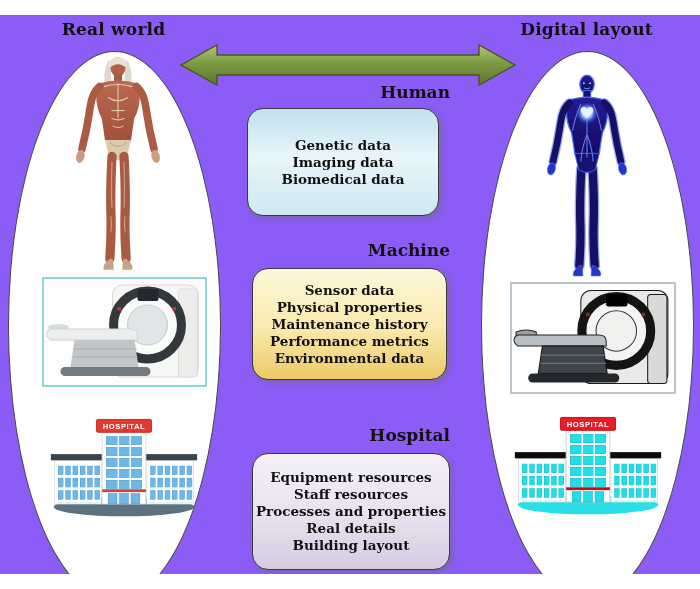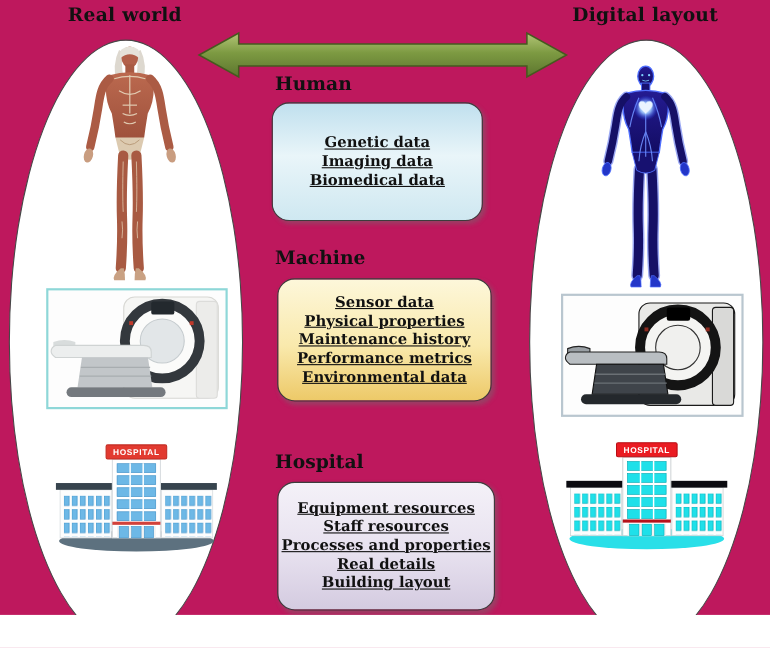--- a/index.html
+++ b/index.html
@@ -1,24 +1,24 @@
 <!DOCTYPE html>
 <html><head>
 <meta charset="utf-8">
 <style>
   html,body{margin:0;padding:0;background:#ffffff;}
-  .canvas{position:relative;width:700px;height:559px;background:#be185d;overflow:hidden;
-          font-family:"DejaVu Serif","Liberation Serif",serif;color:#111;}
+  .canvas{position:relative;width:700px;height:559px;background:#8b5cf6;overflow:hidden;
+          font-family:"DejaVu Serif","Liberation Serif",serif;color:#111;margin-top:15px;}
   .abs{position:absolute;}
   .world-ellipse{border:1.4px solid #474747;border-radius:50%;background:#fff;}
   .world-title{font-weight:bold;font-size:17px;text-align:center;letter-spacing:0.2px;}
-  .section-title{font-weight:bold;font-size:17px;text-align:left;width:200px;left:250px;}
+  .section-title{font-weight:bold;font-size:17px;text-align:right;width:200px;left:250px;}
   .databox{border:1.6px solid #3c3c3c;border-radius:16px;display:flex;flex-direction:column;
            justify-content:center;align-items:center;text-align:center;
-           box-shadow:2.5px 2.5px 4px rgba(110,110,110,0.45);text-decoration:underline;}
+           box-shadow:2.5px 2.5px 4px rgba(110,110,110,0.45);}
   .databox .row{font-weight:bold;font-size:13.5px;line-height:17px;white-space:nowrap;}
   .box-human{background:linear-gradient(180deg,#c0e0ee 0%,#e9f5f9 45%,#cfe8f1 100%);}
   .box-machine{background:linear-gradient(180deg,#fdf7da 0%,#f9e9ac 55%,#edc968 100%);}
   .box-hospital{background:linear-gradient(180deg,#f4f1f8 0%,#e7e1ef 55%,#d4cbe0 100%);}
   .img-frame{background:#fdfdfd;}
   svg{display:block;}
 </style>
 </head>
 <body>
 

